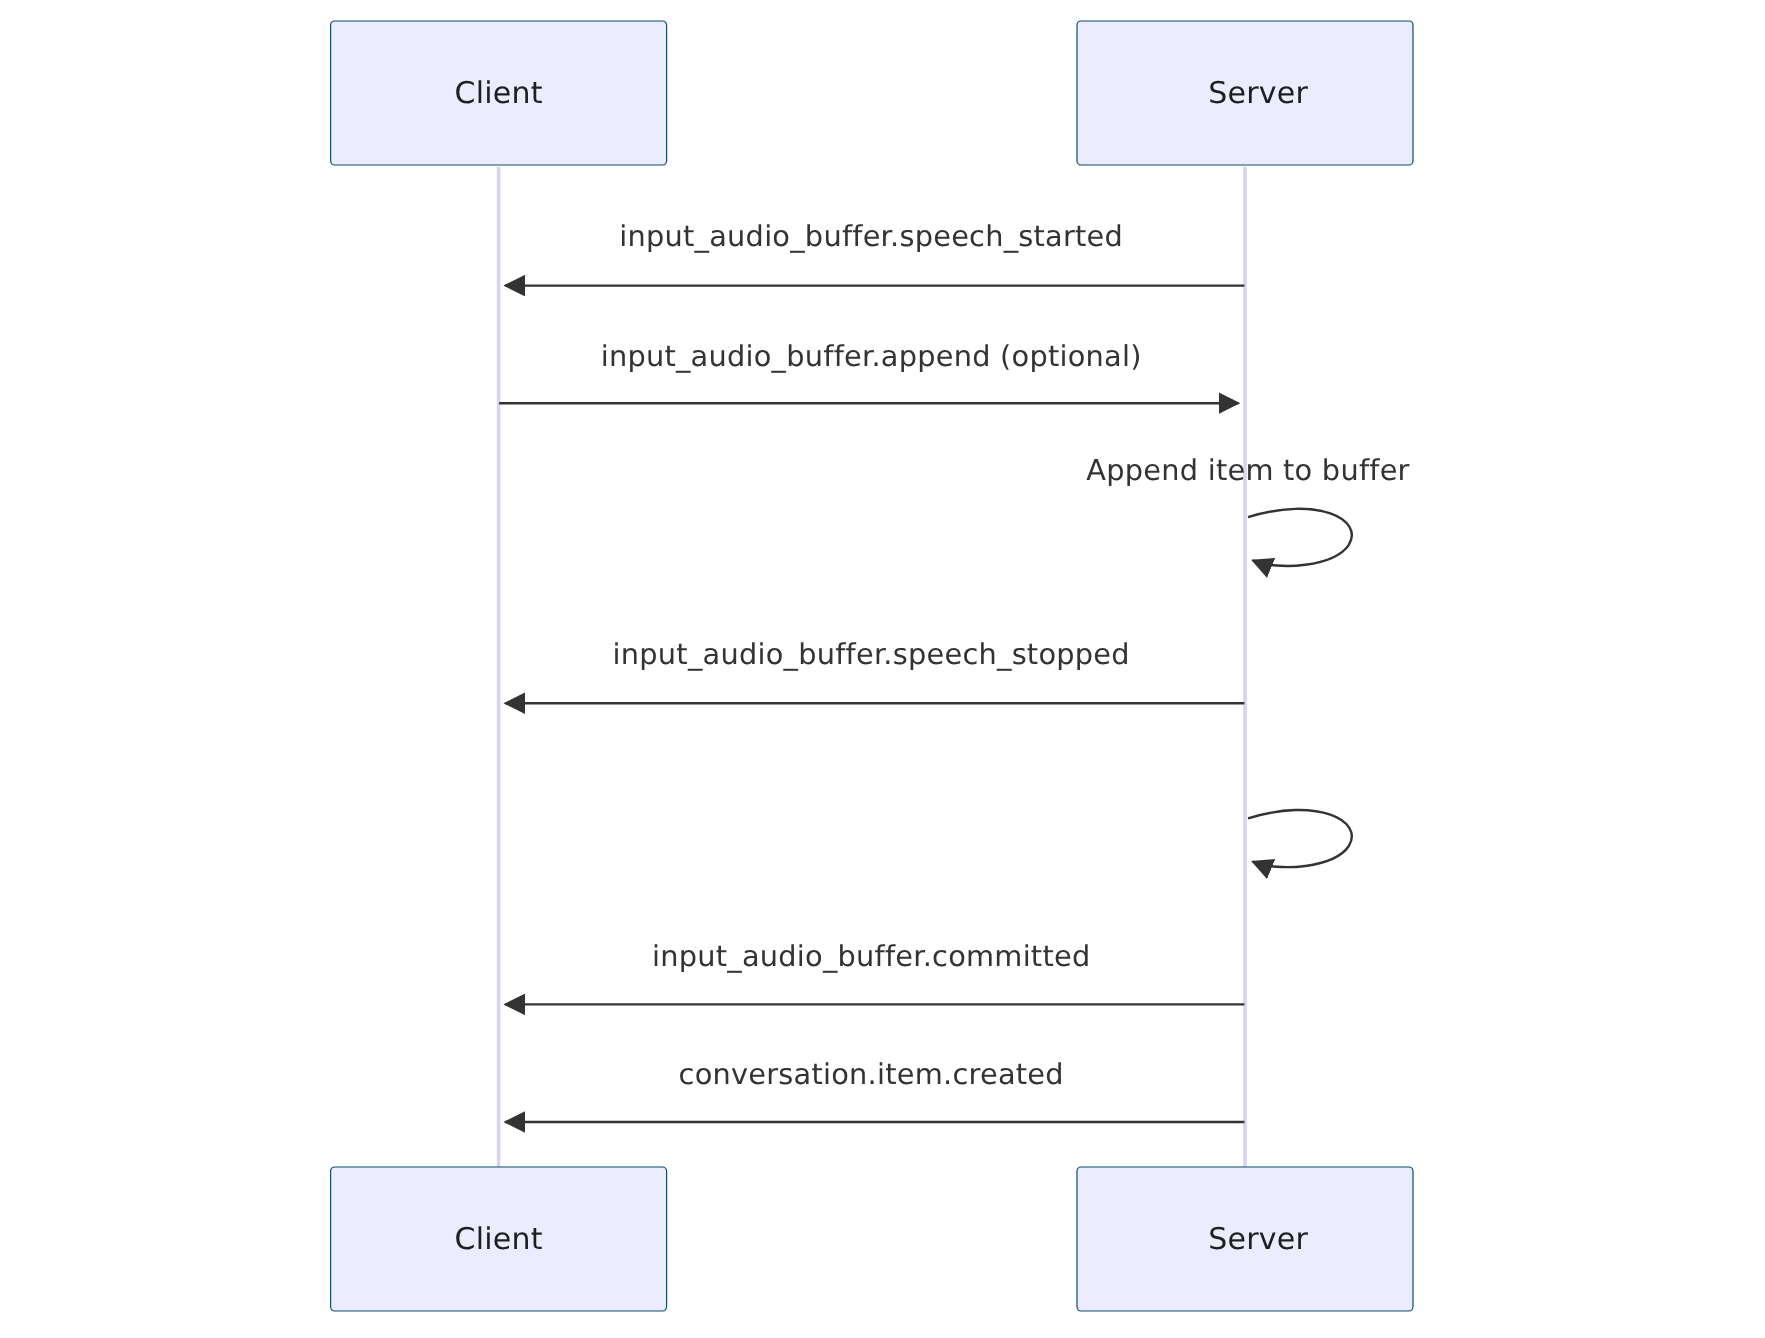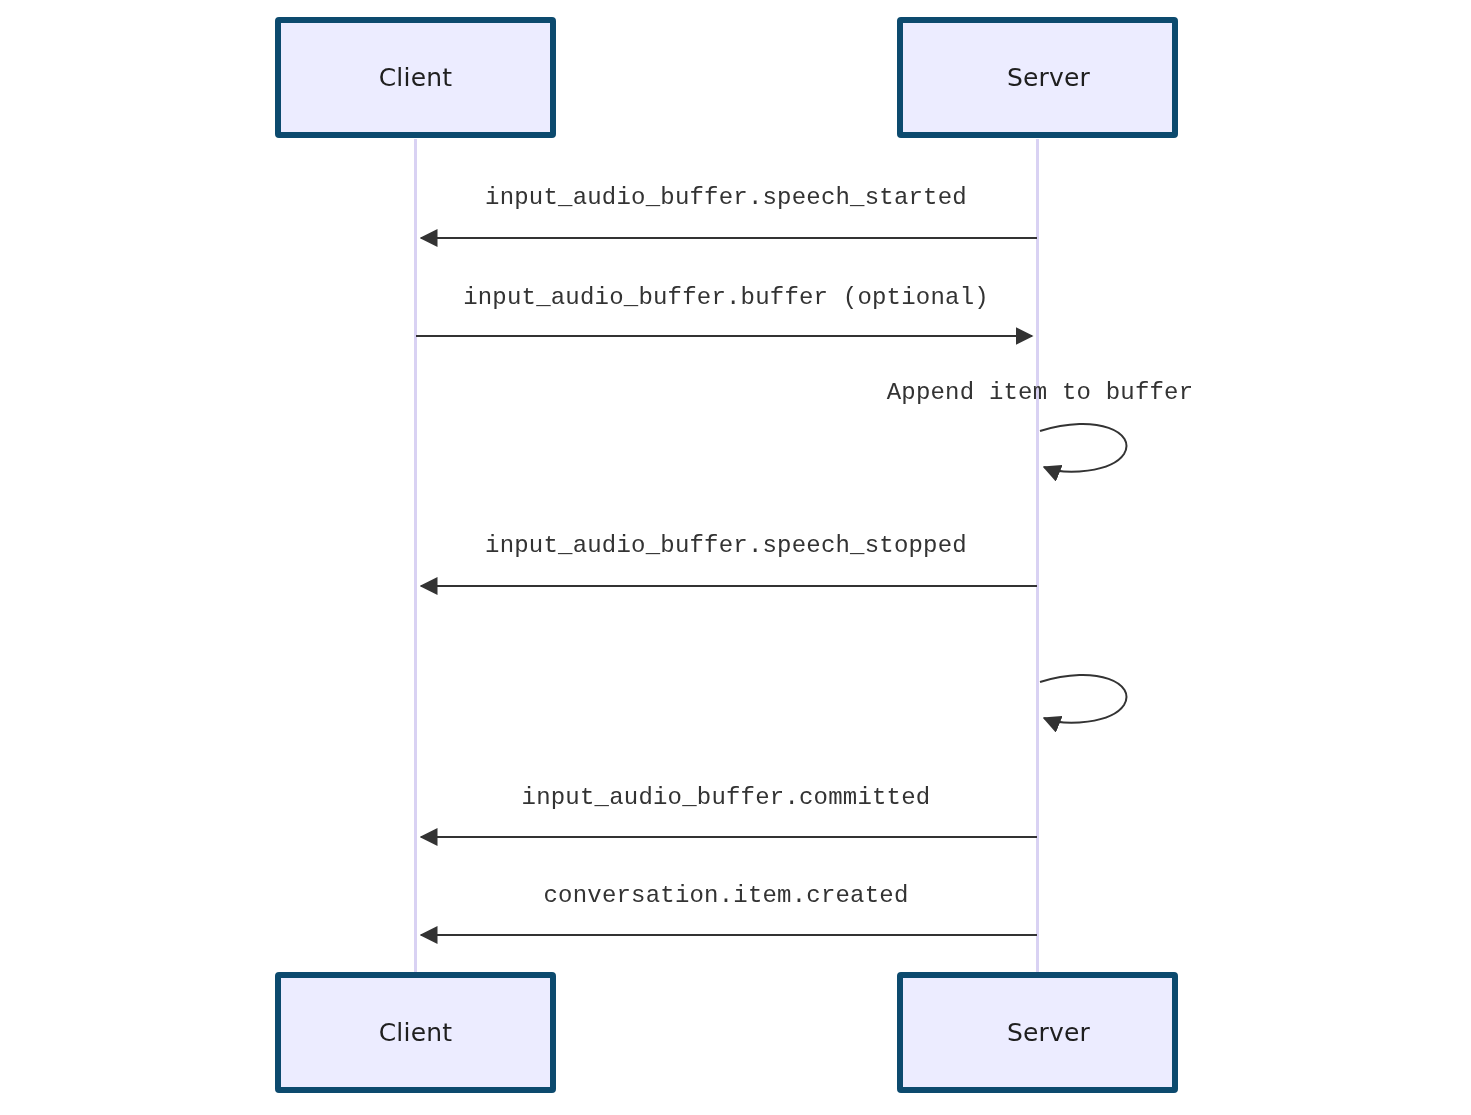--- a/index.html
+++ b/index.html
@@ -13,21 +13,21 @@
     width: 1471px;
     height: 1115px;
     background: #ffffff;
     overflow: hidden;
   }
   .actor-box {
     position: absolute;
     width: 281px;
     height: 121px;
     background: #ECECFF;
-    border: 6px solid #0c4a6e;
+    border: 1px solid #0c4a6e;
     border-radius: 4px;
     display: flex;
     align-items: center;
     justify-content: center;
     box-sizing: border-box;
   }
   .actor-box .actor-label {
     font-size: 25px;
     color: #1f1f1f;
     letter-spacing: 0.2px;
@@ -56,21 +56,20 @@
     pointer-events: none;
   }
 
   .msg-label {
     position: absolute;
     transform: translate(-50%, -50%);
     font-size: 24px;
     color: #333333;
     white-space: nowrap;
     letter-spacing: 0.2px;
-    font-family: Liberation Mono, monospace;
   }
   
   .ml-0 { left: 726px;  top: 197px; }
   .ml-1 { left: 726px;  top: 297px; }
   .ml-2 { left: 1040px; top: 392px; }  
   .ml-3 { left: 726px;  top: 545px; }
   .ml-4 { left: 1040px; top: 642px; }  
   .ml-5 { left: 726px;  top: 797px; }
   .ml-6 { left: 726px;  top: 895px; }
 </style>
@@ -111,19 +110,19 @@
     <line x1="1037" y1="586" x2="421" y2="586" stroke="#333333" stroke-width="2" marker-end="url(#ah)"></line>
 
     <path d="M 1040 682 C 1098 664, 1137 684, 1124 705 C 1112 723, 1066 727, 1044 718" fill="none" stroke="#333333" stroke-width="2" marker-end="url(#ah)"></path>
 
     <line x1="1037" y1="837" x2="421" y2="837" stroke="#333333" stroke-width="2" marker-end="url(#ah)"></line>
 
     <line x1="1037" y1="935" x2="421" y2="935" stroke="#333333" stroke-width="2" marker-end="url(#ah)"></line>
   </svg>
 
   <div class="msg-label ml-0">input_audio_buffer.speech_started</div>
-  <div class="msg-label ml-1">input_audio_buffer.buffer (optional)</div>
+  <div class="msg-label ml-1">input_audio_buffer.append (optional)</div>
   <div class="msg-label ml-2">Append item to buffer</div>
   <div class="msg-label ml-3">input_audio_buffer.speech_stopped</div>
   <div class="msg-label ml-6">conversation.item.created</div>
   <div class="msg-label ml-5">input_audio_buffer.committed</div>
 
 </div>
 
 </body></html>

